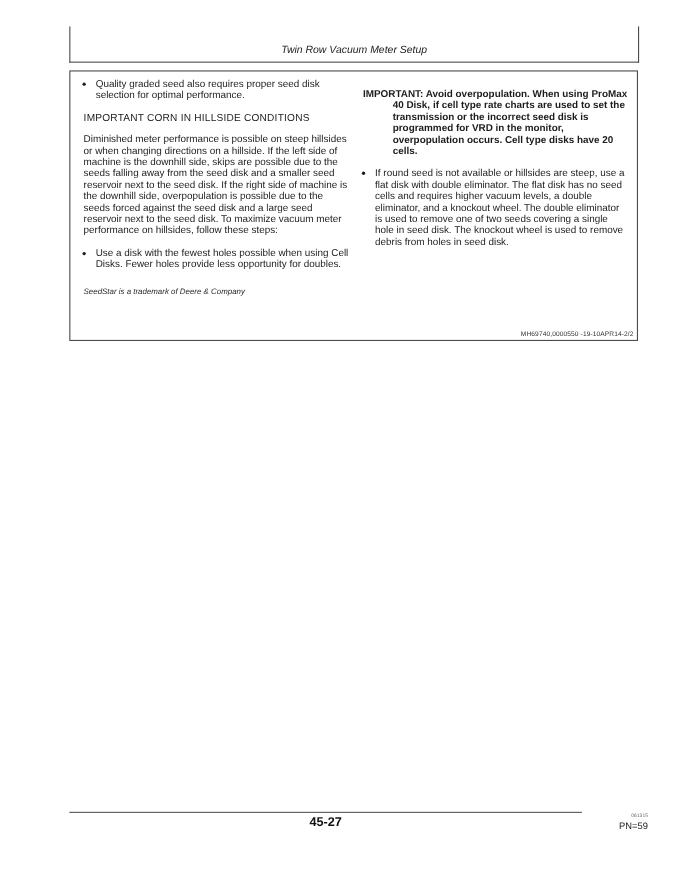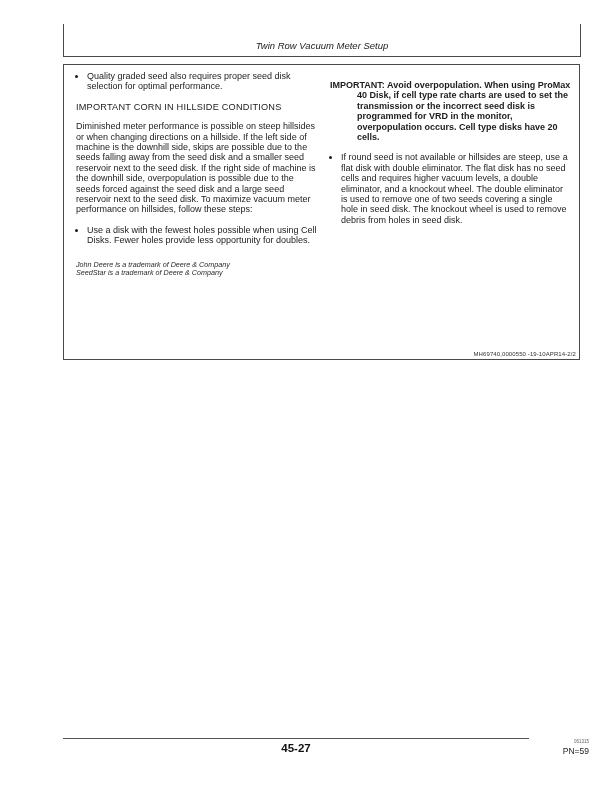--- a/index.html
+++ b/index.html
@@ -22,21 +22,21 @@
     display:flex;align-items:flex-end;justify-content:center;
     padding-bottom:5px;
   }
   .header-title{
     font-style:italic;
     font-size:9.5px;
     color:#222;
   }
   
   .content-box{
-    position:absolute;left:63px;top:64px;width:517px;height:296px;
+    position:absolute;left:63px;top:64px;width:517px;height:246px;
     border:1px solid #4a4a4a;
     box-sizing:border-box;
   }
   .columns{
     display:flex;
     gap:13px;
     padding:6px 8px 0 12px;
   }
   .col{
     width:243px;
@@ -110,21 +110,20 @@
       <div class="col">
         <ul class="bullet-block">
           <li>Quality graded seed also requires proper seed disk selection for optimal performance.</li>
         </ul>
         <div class="section-heading">IMPORTANT CORN IN HILLSIDE CONDITIONS</div>
         <p class="body-par">Diminished meter performance is possible on steep hillsides or when changing directions on a hillside. If the left side of machine is the downhill side, skips are possible due to the seeds falling away from the seed disk and a smaller seed reservoir next to the seed disk. If the right side of machine is the downhill side, overpopulation is possible due to the seeds forced against the seed disk and a large seed reservoir next to the seed disk. To maximize vacuum meter performance on hillsides, follow these steps:</p>
         <ul class="bullet-block">
           <li>Use a disk with the fewest holes possible when using Cell Disks. Fewer holes provide less opportunity for doubles.</li>
         </ul>
         <div class="trademarks">
-          <div>John Deere is a trademark of Deere &amp; Company</div>
           <div>SeedStar is a trademark of Deere &amp; Company</div>
         </div>
       </div>
 
       <div class="col">
         <p class="important">IMPORTANT: Avoid overpopulation. When using ProMax 40 Disk, if cell type rate charts are used to set the transmission or the incorrect seed disk is programmed for VRD in the monitor, overpopulation occurs. Cell type disks have 20 cells.</p>
         <ul class="bullet-block">
           <li>If round seed is not available or hillsides are steep, use a flat disk with double eliminator. The flat disk has no seed cells and requires higher vacuum levels, a double eliminator, and a knockout wheel. The double eliminator is used to remove one of two seeds covering a single hole in seed disk. The knockout wheel is used to remove debris from holes in seed disk.</li>
         </ul>
       </div>

